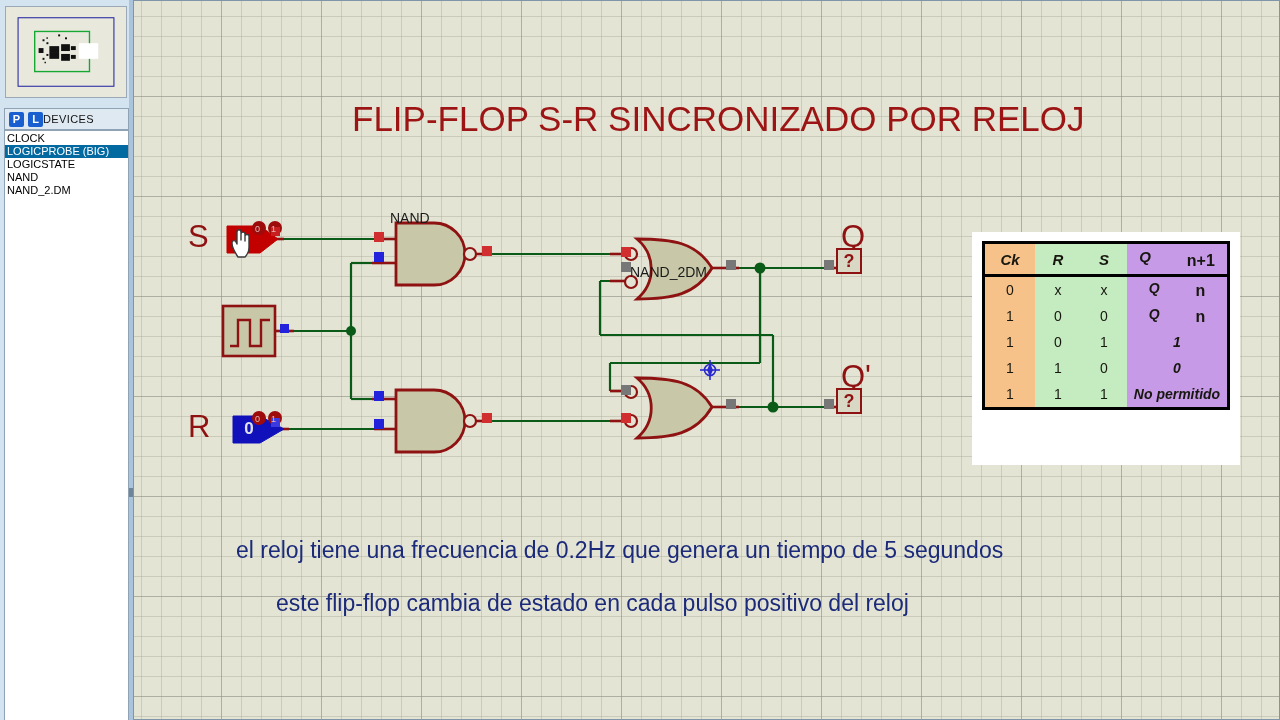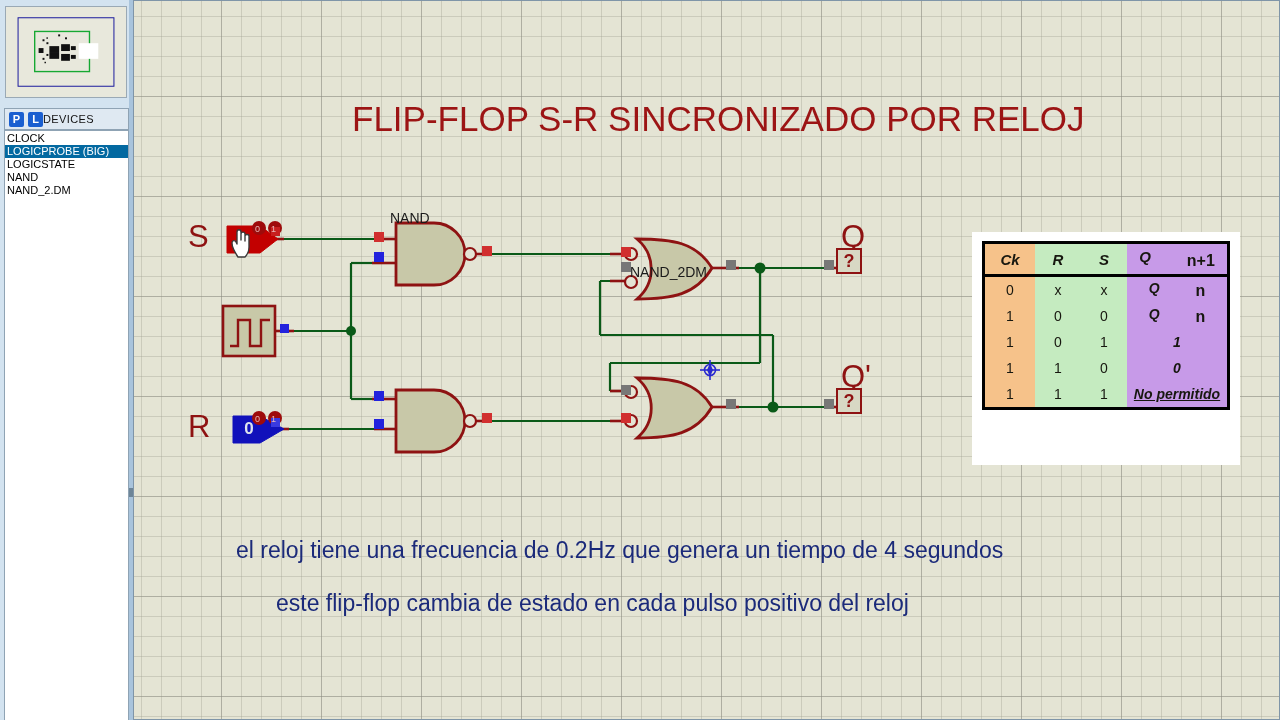--- a/index.html
+++ b/index.html
@@ -121,21 +121,21 @@
     border:0;text-align:center;font-size:14px;color:#17170f;padding:0;
     font-family:"Liberation Sans", sans-serif;
   }
   #tt thead th{font-style:italic;font-weight:bold;font-size:15px;height:30px;
     border-bottom:3px solid #000;}
   #tt tbody td{height:26px;}
   .c-ck{background:#f6c28a;width:50px;}
   .c-rs{background:#c5ebc0;width:46px;}
   .c-q{background:#c79ae8;border-left:3px solid #000;font-weight:bold;font-style:italic;}
   .c-q .sub{font-size:16px;vertical-align:sub;font-style:normal;font-weight:bold;padding-left:36px;}
-  .noperm{font-style:italic;font-weight:bold;font-size:14px;text-decoration:underline;}
+  .noperm{font-style:italic;font-weight:bold;font-size:14px;}
 
   
   #cursor{position:absolute;left:96px;top:226px;width:24px;height:32px;}
 </style>
 </head>
 <body>
 
 <div id="app">
 
   <div id="left-panel">
@@ -316,21 +316,21 @@
       <g stroke="#2a2ad0" stroke-width="1.6" fill="none">
         <circle cx="576" cy="369" r="5.5"></circle>
         <line x1="566" y1="369" x2="586" y2="369"></line>
         <line x1="576" y1="359" x2="576" y2="379"></line>
         <path d="M576,362 L579,369 L576,376 L573,369 Z" fill="#2a2ad0" stroke="none"></path>
       </g>
     </svg>
 
     <div class="lbl" id="title">FLIP-FLOP S-R SINCRONIZADO POR RELOJ</div>
 
-    <div class="lbl note" id="note1">el reloj tiene una frecuencia de 0.2Hz que genera un tiempo de 4 segundos</div>
+    <div class="lbl note" id="note1">el reloj tiene una frecuencia de 0.2Hz que genera un tiempo de 5 segundos</div>
     <div class="lbl note" id="note2">este flip-flop cambia de estado en cada pulso positivo del reloj</div>
 
     <div class="lbl pinlabel" id="lbl-S">S</div>
     <div class="lbl pinlabel" id="lbl-R">R</div>
     <div class="lbl pinlabel" id="lbl-Q">Q</div>
     <div class="lbl pinlabel" id="lbl-Qn">Q'</div>
 
     <div class="lbl gatename" id="gn-nand">NAND</div>
     <div class="lbl gatename" id="gn-nand2dm">NAND_2DM</div>
 

